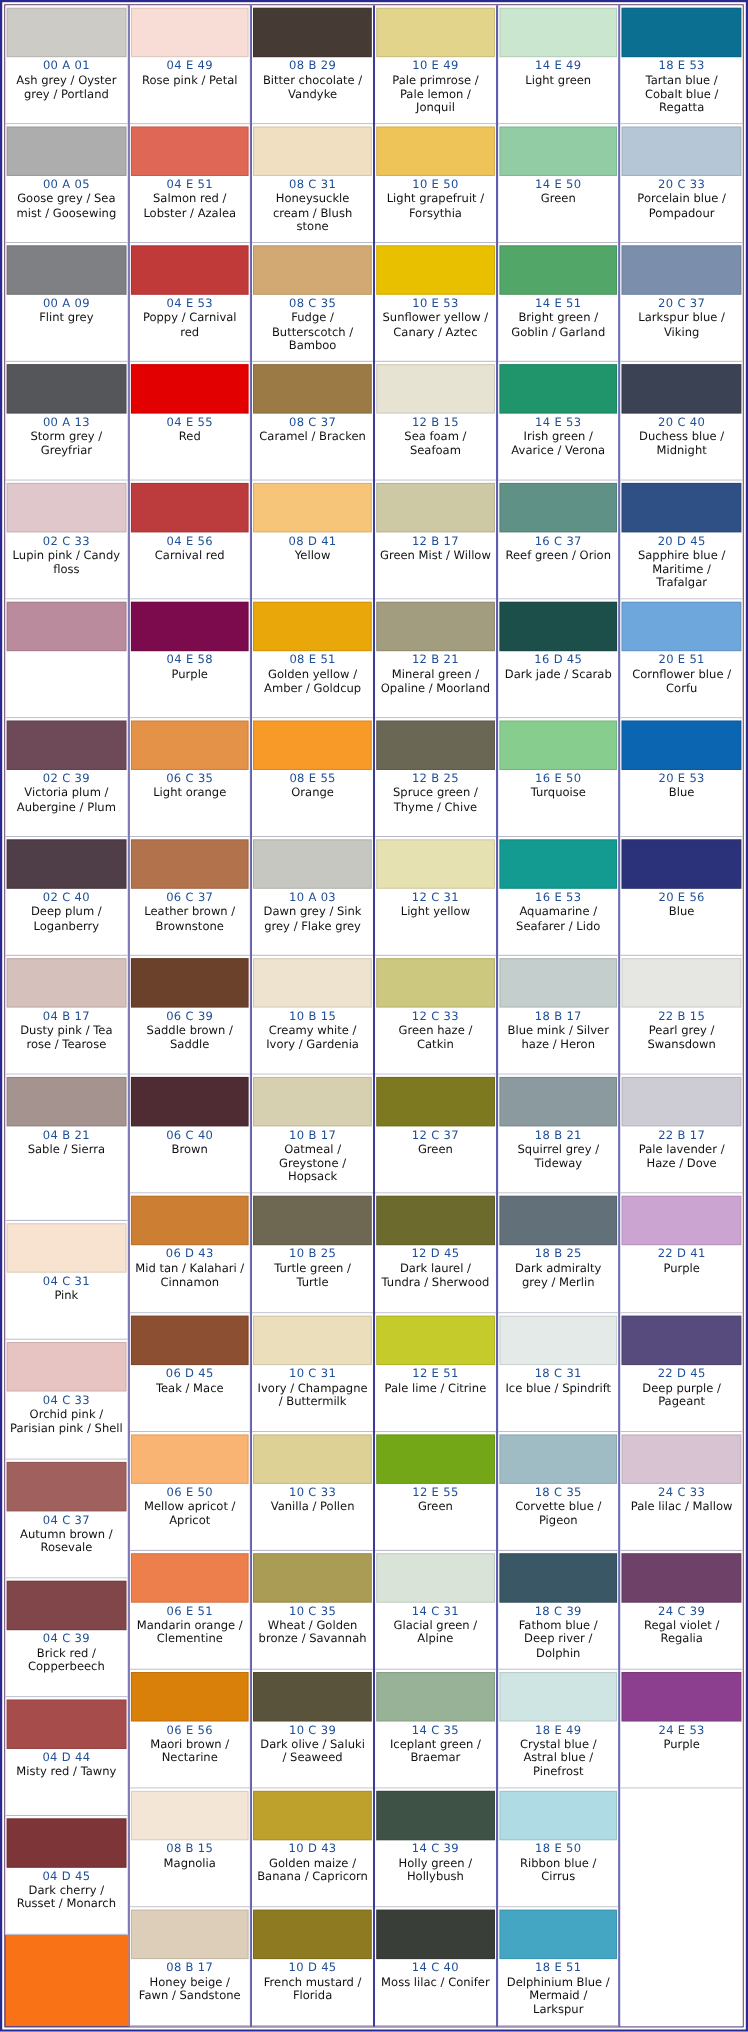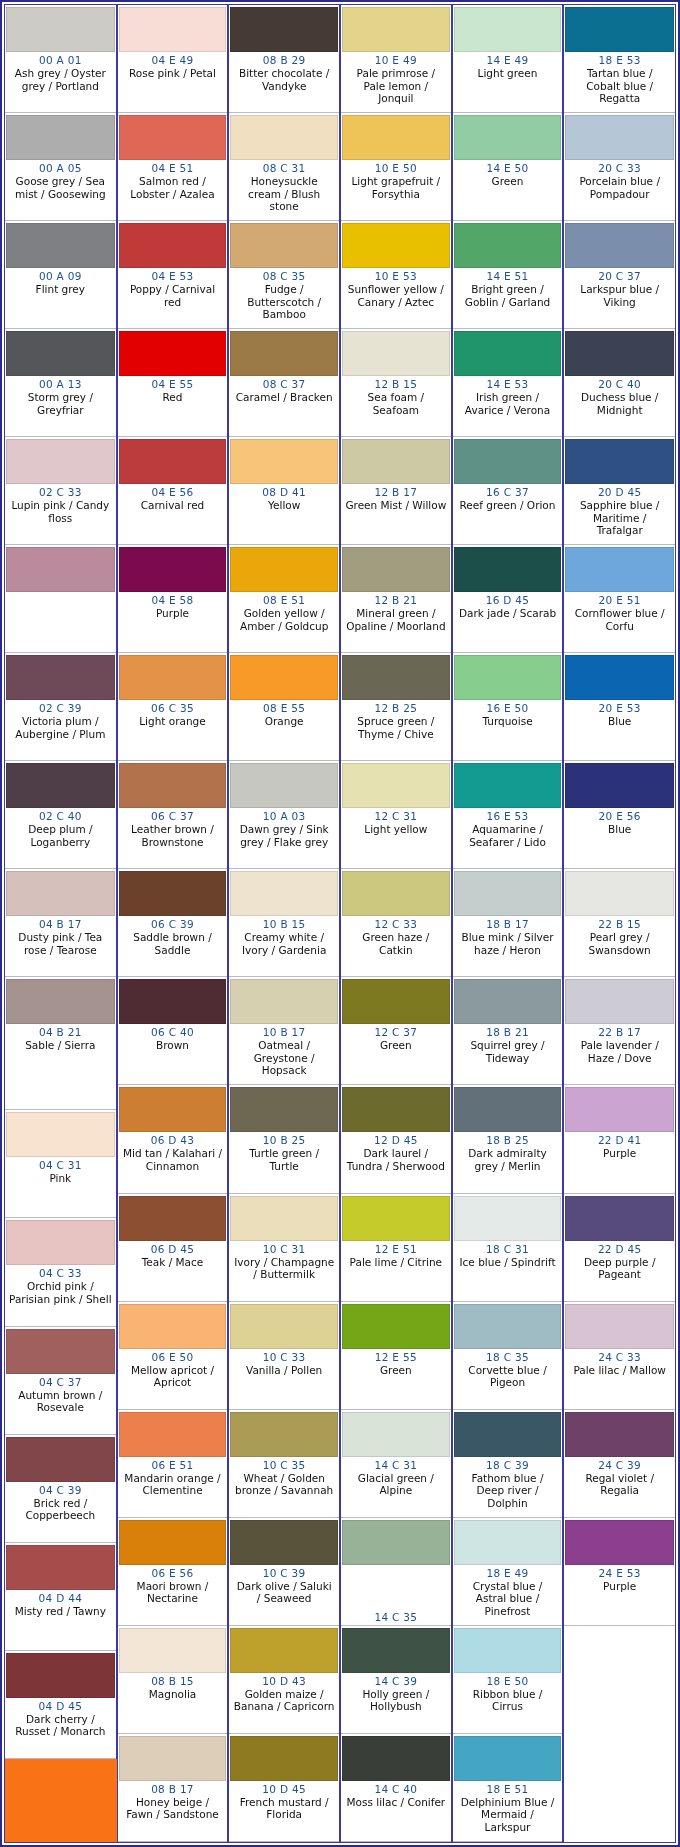--- a/index.html
+++ b/index.html
@@ -539,21 +539,21 @@
             <span class="swatch-name">Green</span>
           </div>
         </div>
         <div class="swatch-cell" style="height: 108.059px;">
           <div class="swatch-chip" style="background: rgb(217, 227, 215);"></div>
           <div class="swatch-text">
             <span class="swatch-code">14 C 31</span>
             <span class="swatch-name">Glacial green / Alpine</span>
           </div>
         </div>
-        <div class="swatch-cell" style="height: 108.059px; gap: 44px;">
+        <div class="swatch-cell" style="height: 108.059px;">
           <div class="swatch-chip" style="background: rgb(151, 178, 150);"></div>
           <div class="swatch-text">
             <span class="swatch-code">14 C 35</span>
             <span class="swatch-name">Iceplant green / Braemar</span>
           </div>
         </div>
         <div class="swatch-cell" style="height: 108.059px;">
           <div class="swatch-chip" style="background: rgb(63, 82, 70);"></div>
           <div class="swatch-text">
             <span class="swatch-code">14 C 39</span>

